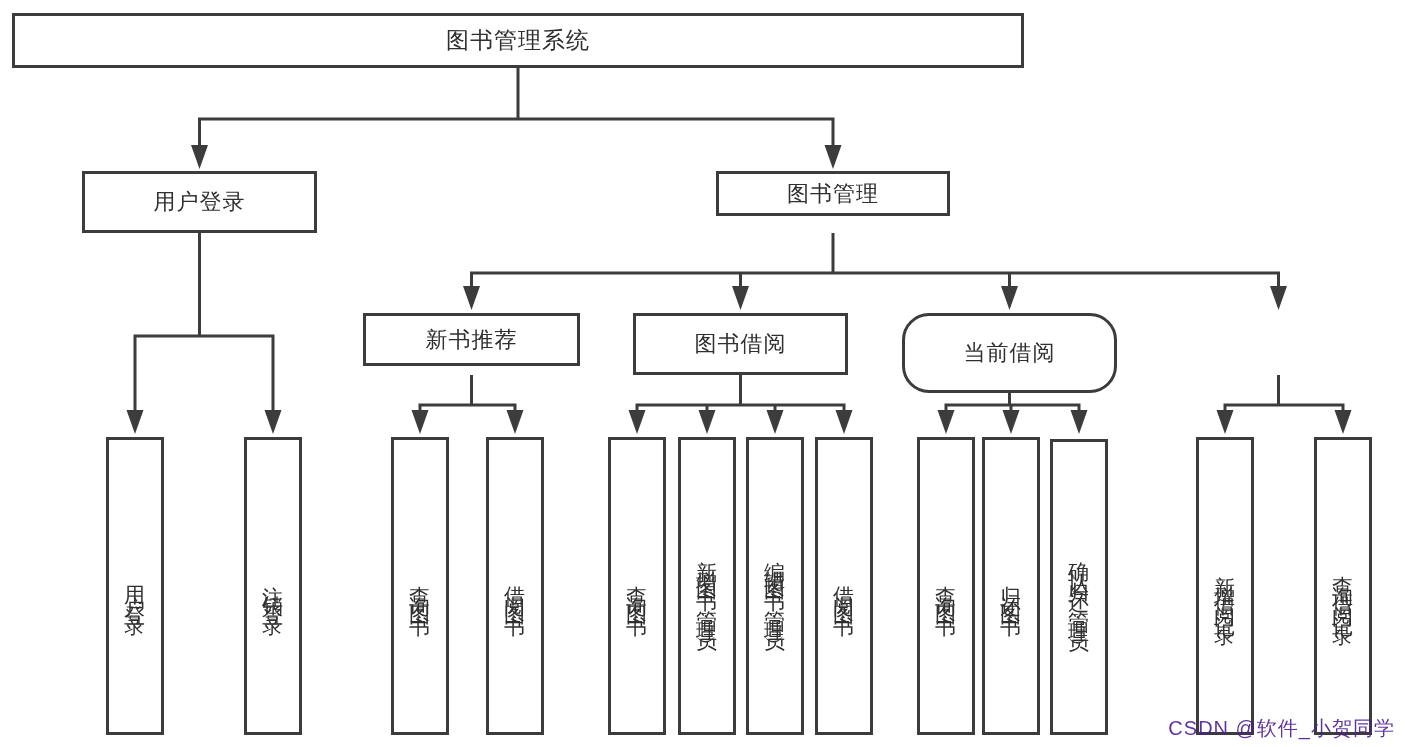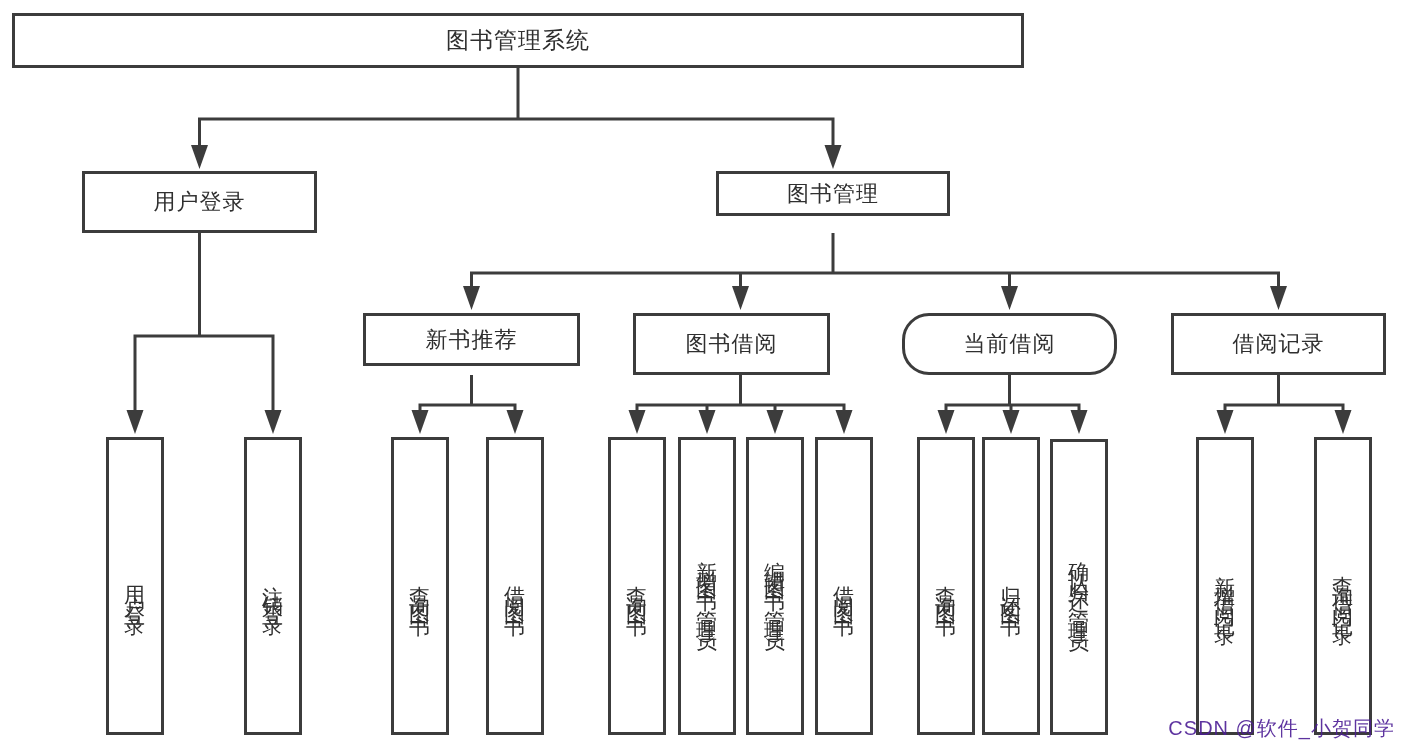--- a/index.html
+++ b/index.html
@@ -100,23 +100,22 @@
       <polygon points="1343,434 1334.5,410 1351.5,410" fill="#3c3c3c" stroke="none"></polygon>
     </g>
   </svg>
 
   <div class="box hbox rootbox" style="left:12px;top:13px;width:1012px;height:55px;">图书管理系统</div>
 
   <div class="box hbox" style="left:82px;top:171px;width:235px;height:62px;">用户登录</div>
   <div class="box hbox" style="left:716px;top:171px;width:234px;height:45px;">图书管理</div>
 
   <div class="box hbox" style="left:363px;top:313px;width:217px;height:53px;">新书推荐</div>
-  <div class="box hbox" style="left:633px;top:313px;width:197px;height:62px;">图书借阅</div>
-  <div class="box hbox" style="left:902px;top:313px;width:215px;height:62px;border-radius:27px;">当前借阅</div>
-  <div class="box hbox" style="left:1171px;top:313px;width:215px;height:62px;">借阅记录</div>
+  <div class="box hbox" style="left:633px;top:313px;width:215px;height:62px;">图书借阅</div>
+  <div class="box hbox" style="left:902px;top:313px;width:215px;height:80px;border-radius:27px;">当前借阅</div>
 
   <div class="box vbox" style="left:106px;top:437px;width:58px;height:298px;">用户登录</div>
   <div class="box vbox" style="left:244px;top:437px;width:58px;height:298px;">注销登录</div>
 
   <div class="box vbox" style="left:391px;top:437px;width:58px;height:298px;">查询图书</div>
   <div class="box vbox" style="left:486px;top:437px;width:58px;height:298px;">借阅图书</div>
 
   <div class="box vbox" style="left:608px;top:437px;width:58px;height:298px;">查询图书</div>
   <div class="box vbox" style="left:678px;top:437px;width:58px;height:298px;">新增图书（管理员）</div>
   <div class="box vbox" style="left:746px;top:437px;width:58px;height:298px;">编辑图书（管理员）</div>

